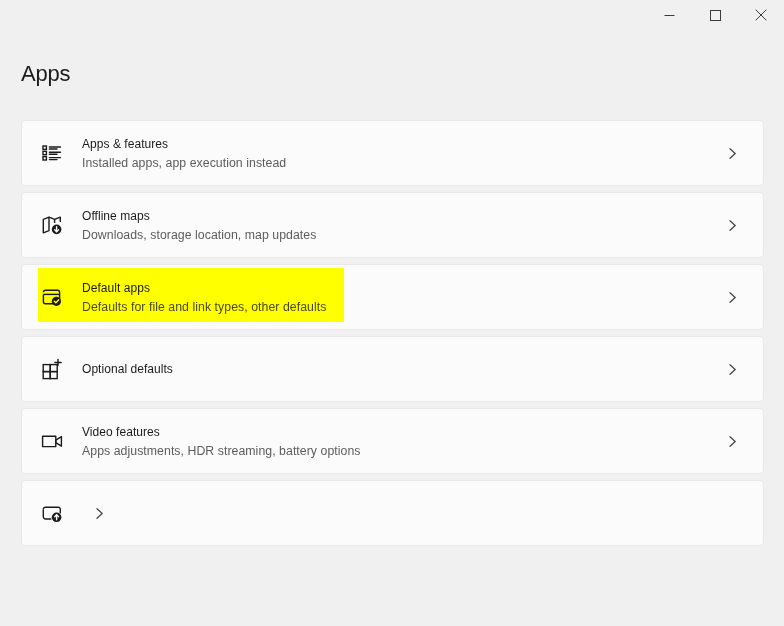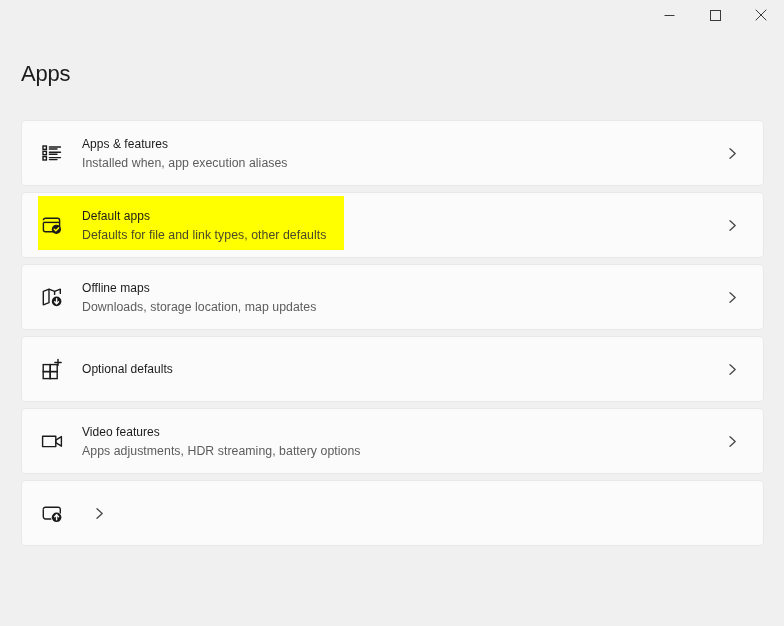--- a/index.html
+++ b/index.html
@@ -173,43 +173,21 @@
         <line x1="9.4" y1="6" x2="20.5" y2="6" stroke-linecap="round"></line>
         <line x1="9.4" y1="8" x2="17" y2="8" stroke-linecap="round"></line>
         <line x1="9.4" y1="11.3" x2="20.5" y2="11.3" stroke-linecap="round"></line>
         <line x1="9.4" y1="13.3" x2="17" y2="13.3" stroke-linecap="round"></line>
         <line x1="9.4" y1="16.6" x2="20.5" y2="16.6" stroke-linecap="round"></line>
         <line x1="9.4" y1="18.6" x2="17" y2="18.6" stroke-linecap="round"></line>
       </svg>
     </div>
     <div class="card-text">
       <div class="card-title">Apps &amp; features</div>
-      <div class="card-sub">Installed when, app execution aliases</div>
-    </div>
-    <div class="chevron">
-      <svg width="13" height="13" viewBox="0 0 13 13" fill="none" stroke="currentColor" stroke-width="1.3" stroke-linecap="round" stroke-linejoin="round">
-        <polyline points="4,1.8 9.2,6.5 4,11.2"></polyline>
-      </svg>
-    </div>
-  </div>
-
-  <div class="card highlighted">
-    <div class="highlight-band"></div>
-    <div class="card-icon">
-      <svg width="24" height="24" viewBox="0 0 24 24" fill="none" stroke="currentColor" stroke-width="1.4">
-        <path d="M3.4 7.2 a2 2 0 0 1 2-2 h12.2 a2 2 0 0 1 2 2 v9.6 a2 2 0 0 1 -2 2 h-6.6"></path>
-        <line x1="3.4" y1="9.4" x2="19.6" y2="9.4"></line>
-        <path d="M3.4 9.4 v7.4 a2 2 0 0 0 2 2 h5.6"></path>
-        <circle cx="16.4" cy="16.3" r="4.6" fill="currentColor" stroke="none"></circle>
-        <polyline points="14.3,16.3 15.8,17.8 18.6,14.9" stroke="#ffff00" stroke-width="1.5" stroke-linecap="round" stroke-linejoin="round" fill="none"></polyline>
-      </svg>
-    </div>
-    <div class="card-text">
-      <div class="card-title">Default apps</div>
-      <div class="card-sub">Defaults for file and link types, other defaults</div>
+      <div class="card-sub">Installed apps, app execution instead</div>
     </div>
     <div class="chevron">
       <svg width="13" height="13" viewBox="0 0 13 13" fill="none" stroke="currentColor" stroke-width="1.3" stroke-linecap="round" stroke-linejoin="round">
         <polyline points="4,1.8 9.2,6.5 4,11.2"></polyline>
       </svg>
     </div>
   </div>
 
   <div class="card">
     <div class="card-icon">
@@ -228,20 +206,42 @@
       <div class="card-title">Offline maps</div>
       <div class="card-sub">Downloads, storage location, map updates</div>
     </div>
     <div class="chevron">
       <svg width="13" height="13" viewBox="0 0 13 13" fill="none" stroke="currentColor" stroke-width="1.3" stroke-linecap="round" stroke-linejoin="round">
         <polyline points="4,1.8 9.2,6.5 4,11.2"></polyline>
       </svg>
     </div>
   </div>
 
+  <div class="card highlighted">
+    <div class="highlight-band"></div>
+    <div class="card-icon">
+      <svg width="24" height="24" viewBox="0 0 24 24" fill="none" stroke="currentColor" stroke-width="1.4">
+        <path d="M3.4 7.2 a2 2 0 0 1 2-2 h12.2 a2 2 0 0 1 2 2 v9.6 a2 2 0 0 1 -2 2 h-6.6"></path>
+        <line x1="3.4" y1="9.4" x2="19.6" y2="9.4"></line>
+        <path d="M3.4 9.4 v7.4 a2 2 0 0 0 2 2 h5.6"></path>
+        <circle cx="16.4" cy="16.3" r="4.6" fill="currentColor" stroke="none"></circle>
+        <polyline points="14.3,16.3 15.8,17.8 18.6,14.9" stroke="#ffff00" stroke-width="1.5" stroke-linecap="round" stroke-linejoin="round" fill="none"></polyline>
+      </svg>
+    </div>
+    <div class="card-text">
+      <div class="card-title">Default apps</div>
+      <div class="card-sub">Defaults for file and link types, other defaults</div>
+    </div>
+    <div class="chevron">
+      <svg width="13" height="13" viewBox="0 0 13 13" fill="none" stroke="currentColor" stroke-width="1.3" stroke-linecap="round" stroke-linejoin="round">
+        <polyline points="4,1.8 9.2,6.5 4,11.2"></polyline>
+      </svg>
+    </div>
+  </div>
+
   <div class="card">
     <div class="card-icon">
       <svg width="24" height="24" viewBox="0 0 24 24" fill="none" stroke="currentColor" stroke-width="1.4">
         <rect x="3.2" y="7.6" width="7" height="7"></rect>
         <rect x="3.2" y="14.6" width="7" height="7"></rect>
         <rect x="10.2" y="14.6" width="7" height="7"></rect>
         <rect x="10.2" y="7.6" width="7" height="7"></rect>
         <g stroke-linecap="round">
           <line x1="18" y1="2.4" x2="18" y2="8.6"></line>
           <line x1="14.9" y1="5.5" x2="21.1" y2="5.5"></line>

